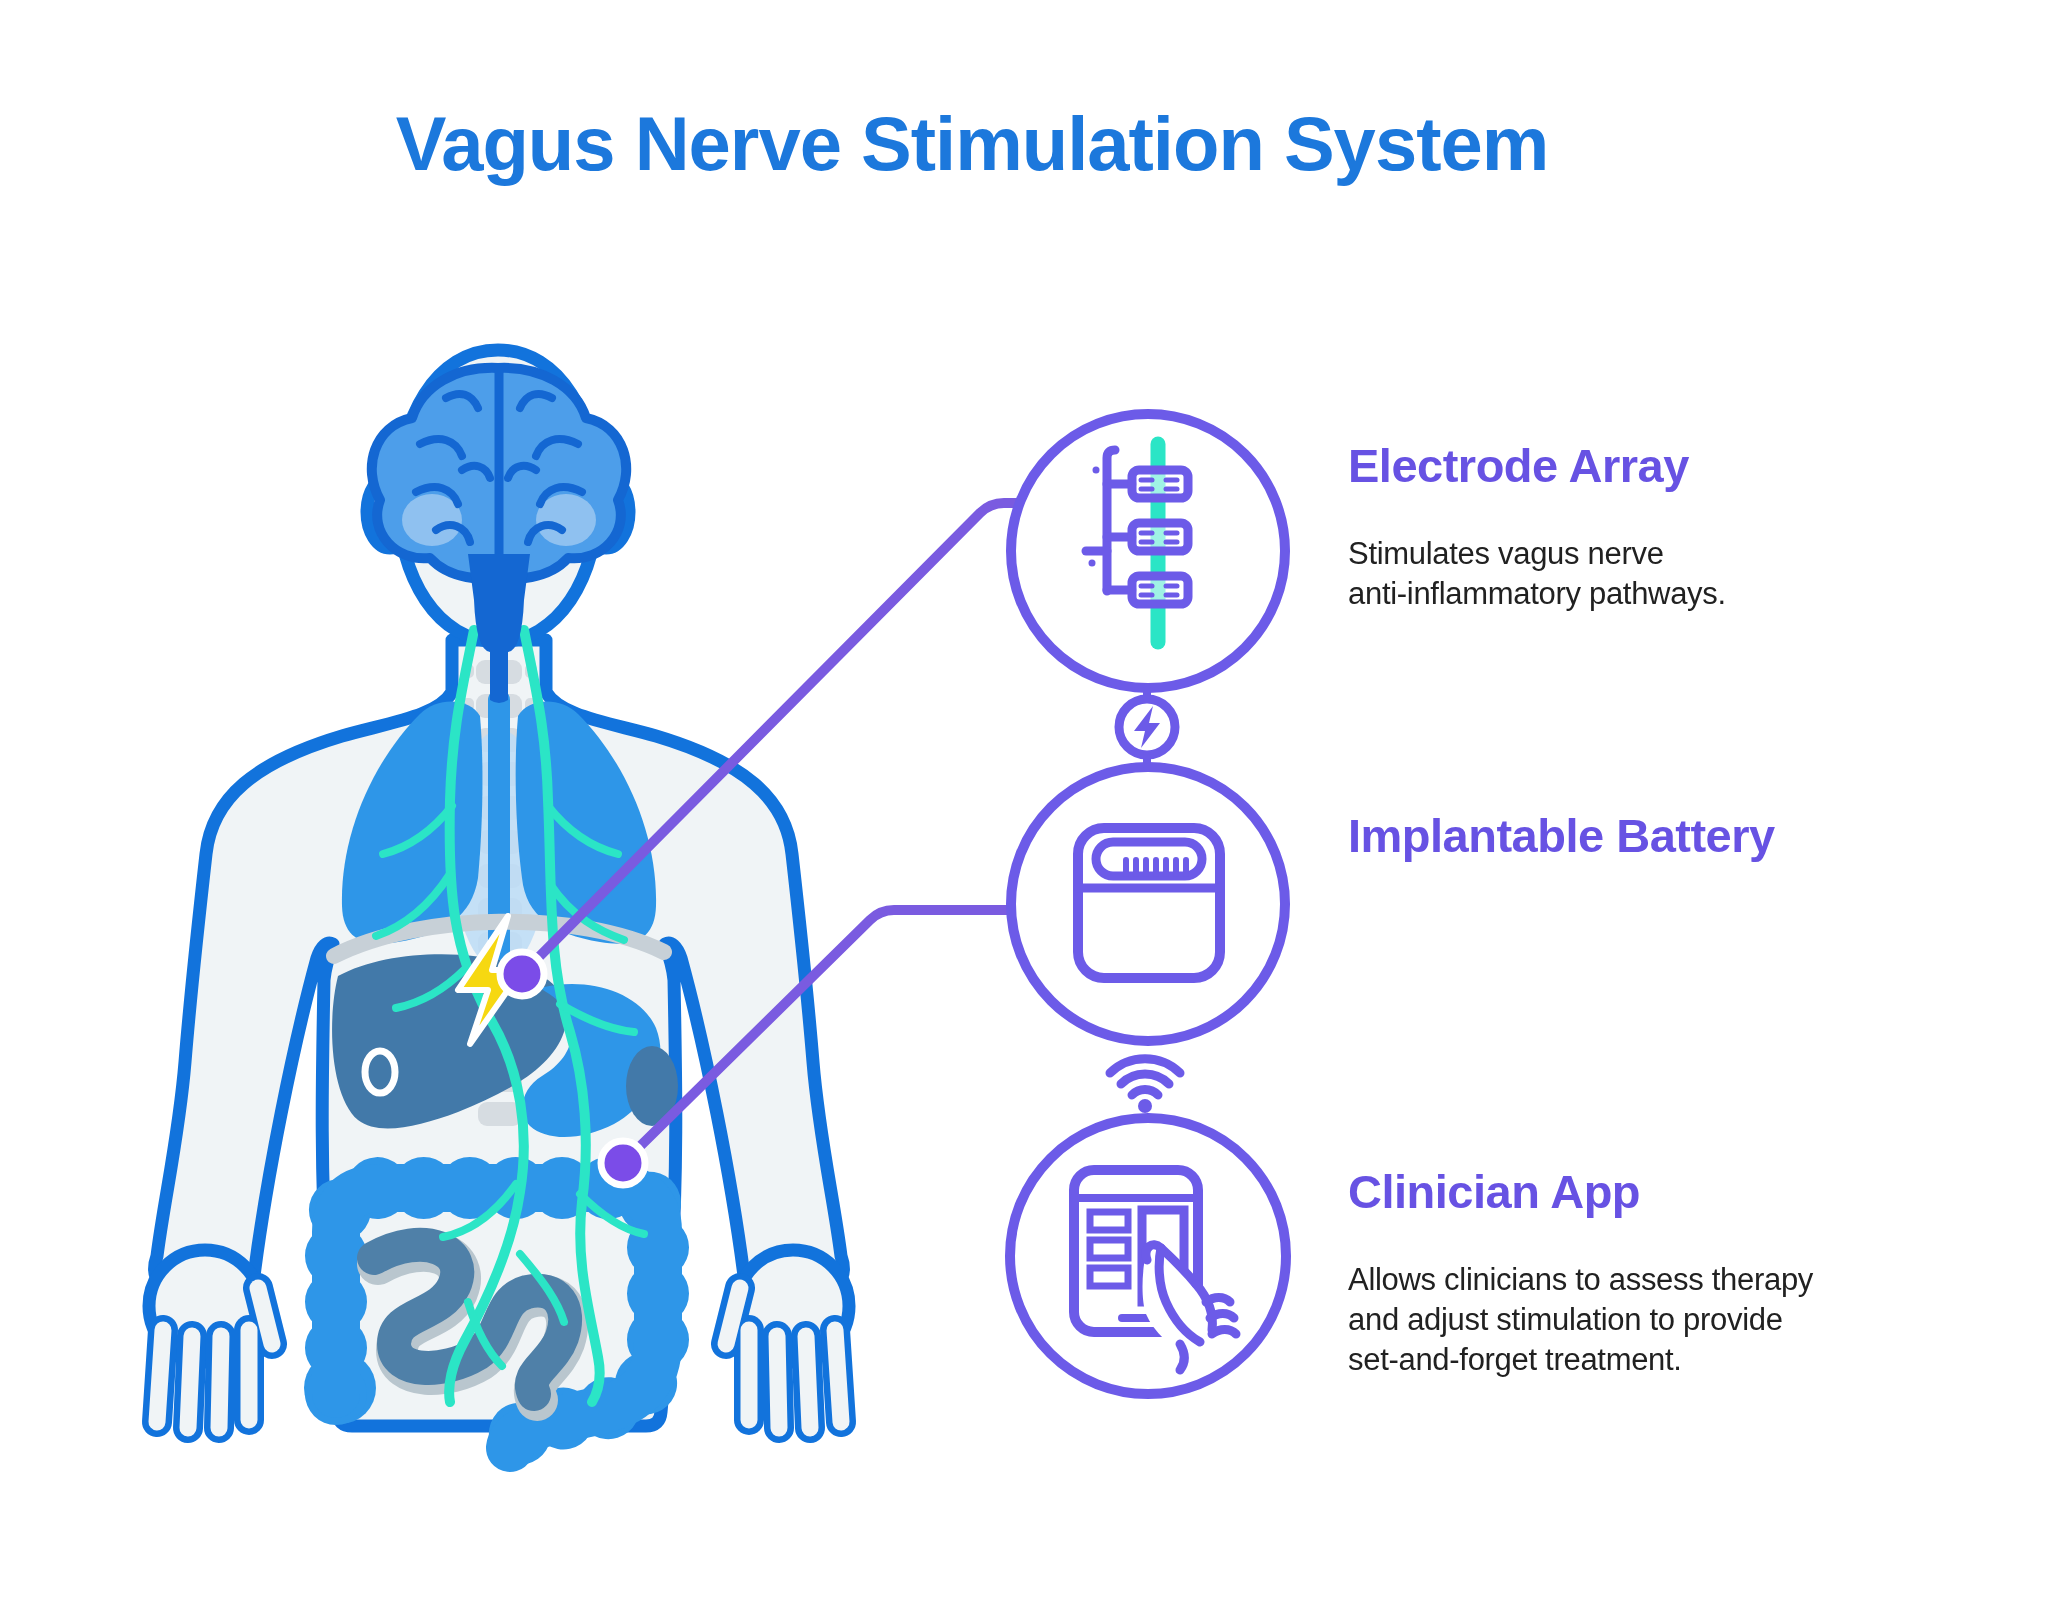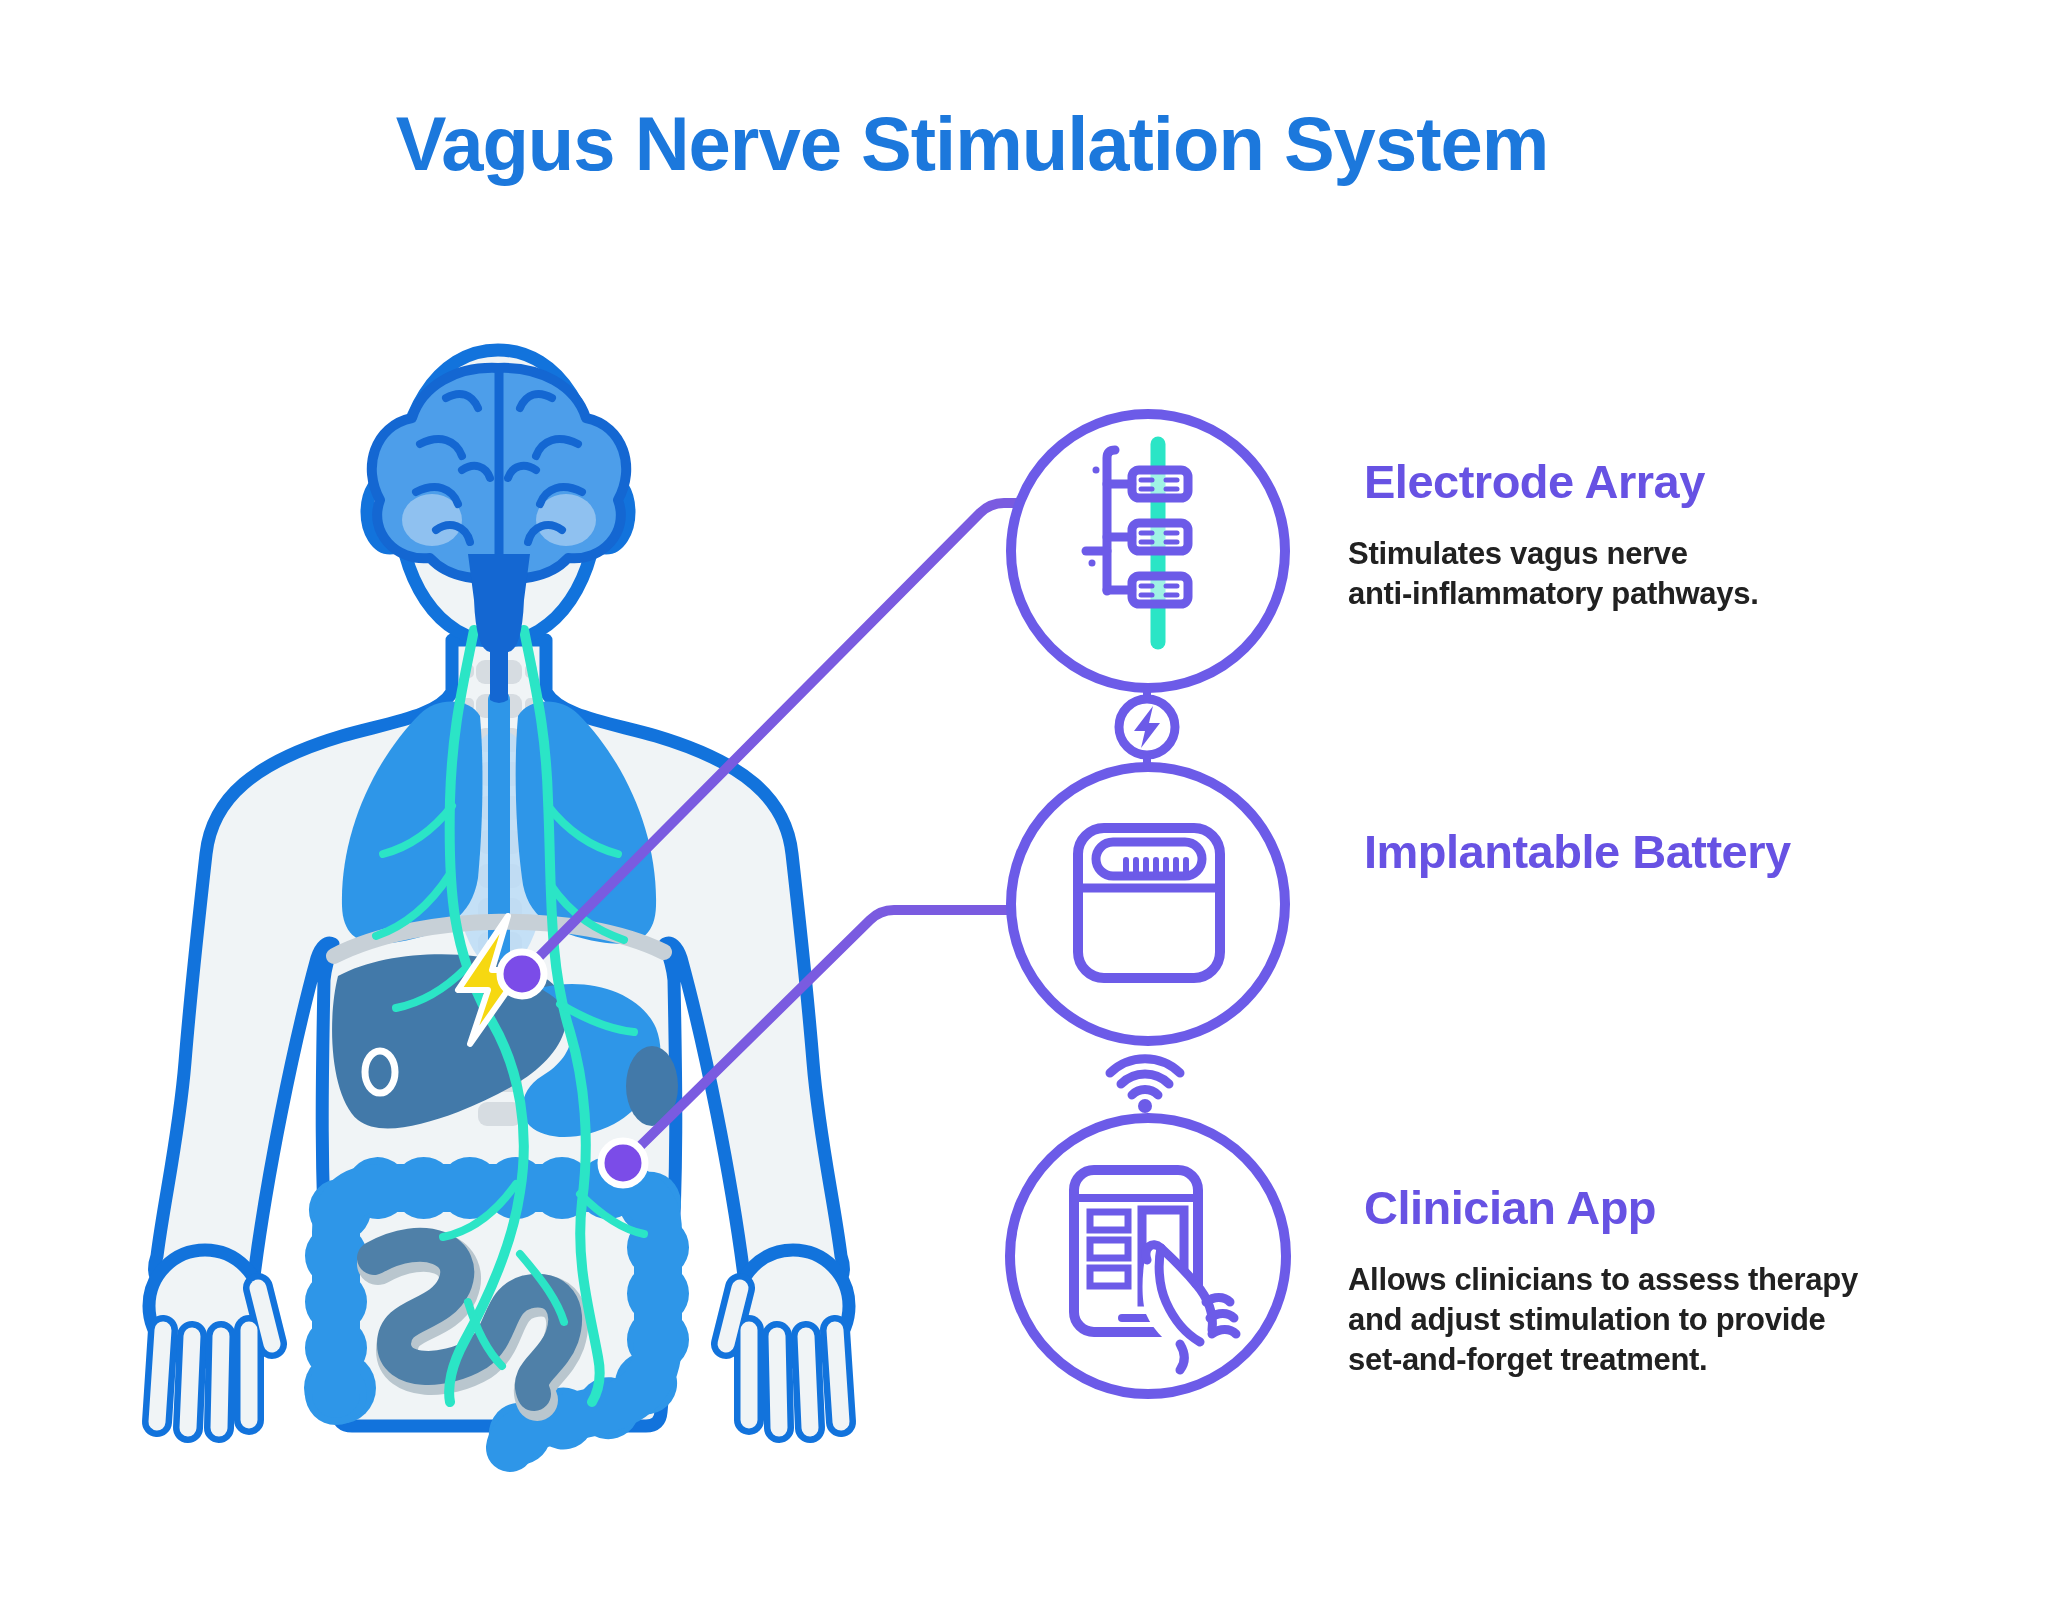--- a/index.html
+++ b/index.html
@@ -10,25 +10,25 @@
     --nerveTeal:#2BE5C6; --brainFill:#4D9EEA; --brainLine:#1467D2;
     --iconPurple:#6C5BE8; --connectorPurple:#7A5BE0; --dotPurple:#7B4CE8;
     --lightningYellow:#F6D811;
   }
   html,body{margin:0;padding:0;background:#fff;}
   #canvas{position:relative;width:1944px;height:1609px;background:#fff;overflow:hidden;
           font-family:"Liberation Sans", sans-serif;}
   .figure-svg{position:absolute;left:0;top:0;width:2048px;height:1609px;}
   .page-title{position:absolute;left:0;right:0;top:100px;margin:0;text-align:center;
     font-size:76px;font-weight:bold;letter-spacing:-1px;color:var(--titleBlue);white-space:nowrap;}
-  .sec-h{position:absolute;left:1348px;margin:16px;font-size:47px;font-weight:bold;
+  .sec-h{position:absolute;left:1348px;margin:0;font-size:47px;font-weight:bold;
     letter-spacing:-0.5px;color:var(--headingPurple);white-space:nowrap;line-height:1.1;}
   .sec-p{position:absolute;left:1348px;margin:0;font-size:31px;line-height:40px;
     letter-spacing:-0.3px;color:var(--textDark);}
-  .sec-p span{display:block;white-space:nowrap;font-weight:bold;}
+  .sec-p span{display:block;white-space:nowrap;}
   .h1-pos{top:440px;} .p1-pos{top:534px;}
   .h2-pos{top:810px;} .p2-pos{top:902px;}
   .h3-pos{top:1166px;} .p3-pos{top:1260px;}
 
   
   .oln{fill:var(--bodyFill);stroke:var(--outlineBlue);stroke-width:13;stroke-linejoin:round;}
   .fingerOut{stroke:var(--outlineBlue);stroke-width:30;stroke-linecap:round;fill:none;}
   .fingerIn{stroke:var(--bodyFill);stroke-width:17;stroke-linecap:round;fill:none;}
   .organ{fill:var(--organBlue);}
   .deep{fill:var(--organDeep);}

